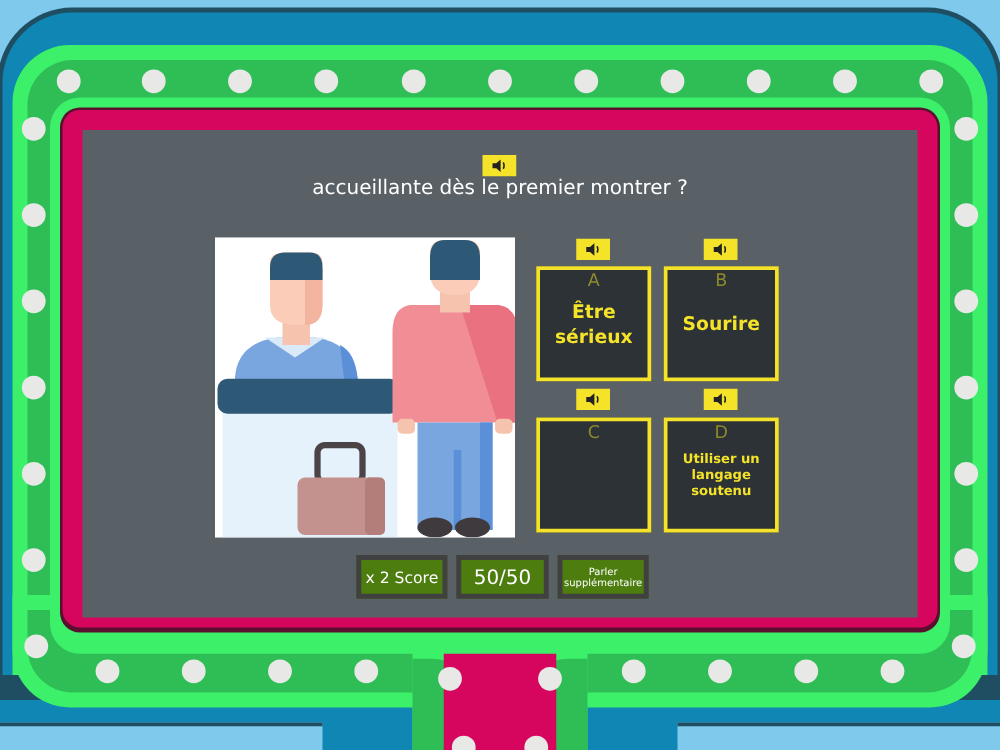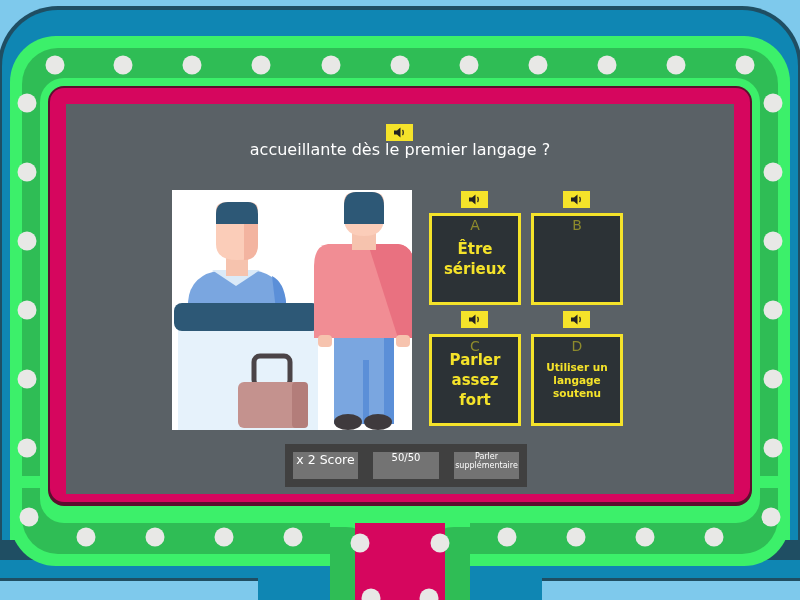--- a/index.html
+++ b/index.html
@@ -38,21 +38,21 @@
   .question{left:200px;top:140px;width:400px;text-align:center;color:#fff;font-size:16px;line-height:20px;font-family:"DejaVu Sans",sans-serif;}
   .image-box{left:172px;top:190px;width:240px;height:240px;background:#fff;overflow:hidden;}
 
   .speaker{position:absolute;width:27px;height:17px;background:#f5e32a;display:flex;align-items:center;justify-content:center;cursor:pointer;}
   .answer{position:absolute;width:86px;height:86px;background:#2c3236;border:3px solid #f5e32a;color:#f5e32a;text-align:center;font-family:"DejaVu Sans",sans-serif;cursor:pointer;}
   .answer .letter{position:absolute;top:1px;left:0;width:100%;font-size:14px;color:#8d8a2c;}
   .answer .text{position:absolute;left:2px;right:2px;top:0;bottom:0;display:flex;align-items:center;justify-content:center;font-weight:bold;}
   .answer .text.big{font-size:15px;line-height:20px;}
   .answer .text.small{font-size:10.5px;line-height:13px;}
 
-  .power{position:absolute;background:#737373;border:8px solid #404040;color:#fff;display:flex;justify-content:center;text-align:center;font-family:"DejaVu Sans",sans-serif;cursor:pointer;}
+  .power{position:absolute;background:#4d7c0f;border:4px solid #404040;color:#fff;display:flex;align-items:center;justify-content:center;text-align:center;font-family:"DejaVu Sans",sans-serif;cursor:pointer;}
 </style>
 </head>
 <body>
 
 <div class="abs outer-dark"></div>
 <div class="abs outer-blue"></div>
 <div class="abs green-light"></div>
 <div class="abs green-mid"></div>
 <div class="abs bl-dark"></div>
 <div class="abs br-dark"></div>
@@ -117,21 +117,21 @@
   <div class="dot" style="left:429px;top:598px"></div>
 </div>
 
 <div class="abs q-speaker">
   <svg width="14" height="11" viewBox="0 0 14 11">
       <path d="M1 3.5h3l3.5-3v10l-3.5-3H1z" fill="#222"></path>
       <path d="M9.5 3c1 1 1 4 0 5" stroke="#222" stroke-width="1.3" fill="none"></path>
     </svg>
 </div>
 <div class="abs question">
-  <div>accueillante dès le premier langage ?</div>
+  <div>accueillante dès le premier montrer ?</div>
 </div>
 
 <div class="abs image-box">
   <svg width="240" height="240" viewBox="0 0 240 240">
     <rect x="0" y="0" width="240" height="240" fill="#ffffff"></rect>
 
     <rect x="6" y="130" width="140" height="110" fill="#e6f2fb"></rect>
 
     <path d="M16 112 Q18 84 50 80 L80 80 Q110 84 114 112 L114 120 L16 120 Z" fill="#7aa6e0"></path>
     <path d="M100 86 Q112 92 114 112 L114 120 L104 120 Z" fill="#5b8fd8"></path>
@@ -186,31 +186,31 @@
       <path d="M9.5 3c1 1 1 4 0 5" stroke="#222" stroke-width="1.3" fill="none"></path>
     </svg>
 </div>
 
 <div class="answer" style="left:429px;top:213px">
   <div class="letter">A</div>
   <div class="text big" style="padding:0 14px;">Être sérieux</div>
 </div>
 <div class="answer" style="left:531px;top:213px">
   <div class="letter">B</div>
+  <div class="text big">Sourire</div>
 </div>
 <div class="answer" style="left:429px;top:334px">
   <div class="letter">C</div>
-  <div class="text big" style="padding:0 6px;">Parler assez fort</div>
 </div>
 <div class="answer" style="left:531px;top:334px">
   <div class="letter">D</div>
   <div class="text small" style="padding:12px 10px;">Utiliser un langage soutenu</div>
 </div>
 
 <div class="power" style="left:285px;top:444px;width:65px;height:27px;font-size:12.5px;">
   <span>x 2 Score</span>
 </div>
-<div class="power" style="left:365px;top:444px;width:66px;height:27px;font-size:10px;">
+<div class="power" style="left:365px;top:444px;width:66px;height:27px;font-size:16px;">
   <span>50/50</span>
 </div>
 <div class="power" style="left:446px;top:444px;width:65px;height:27px;font-size:8px;line-height:9px;">
   <span>Parler supplémentaire</span>
 </div>
 
 </body></html>

